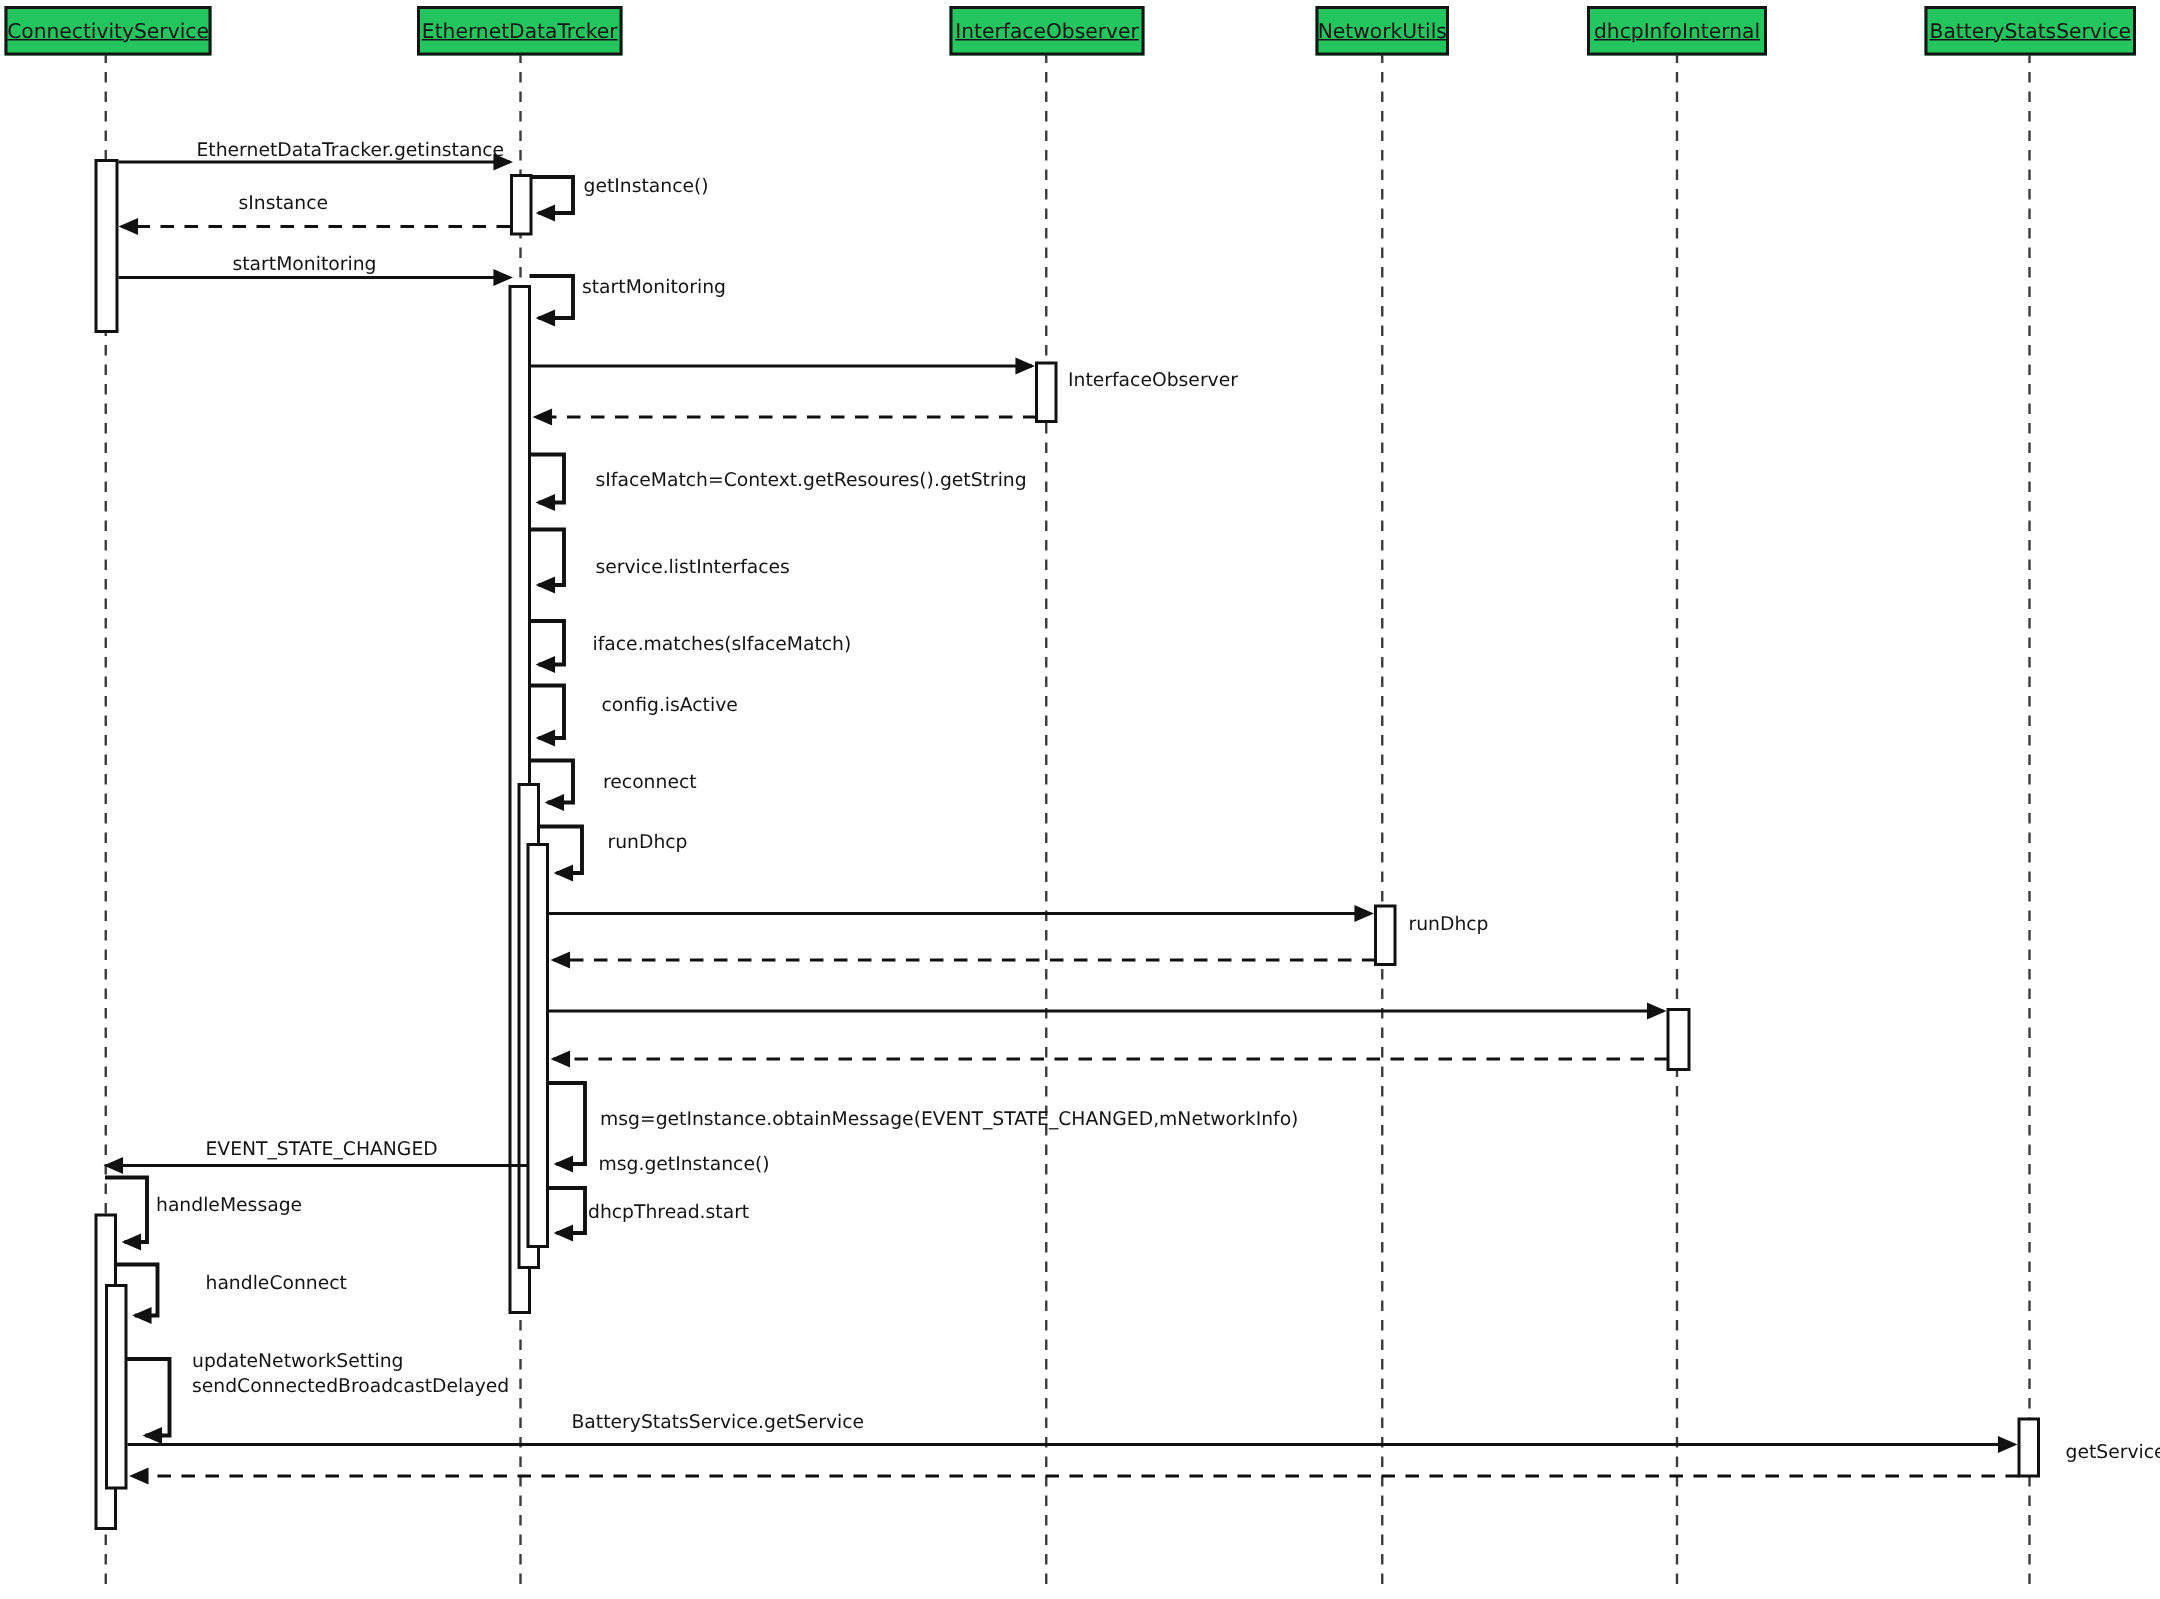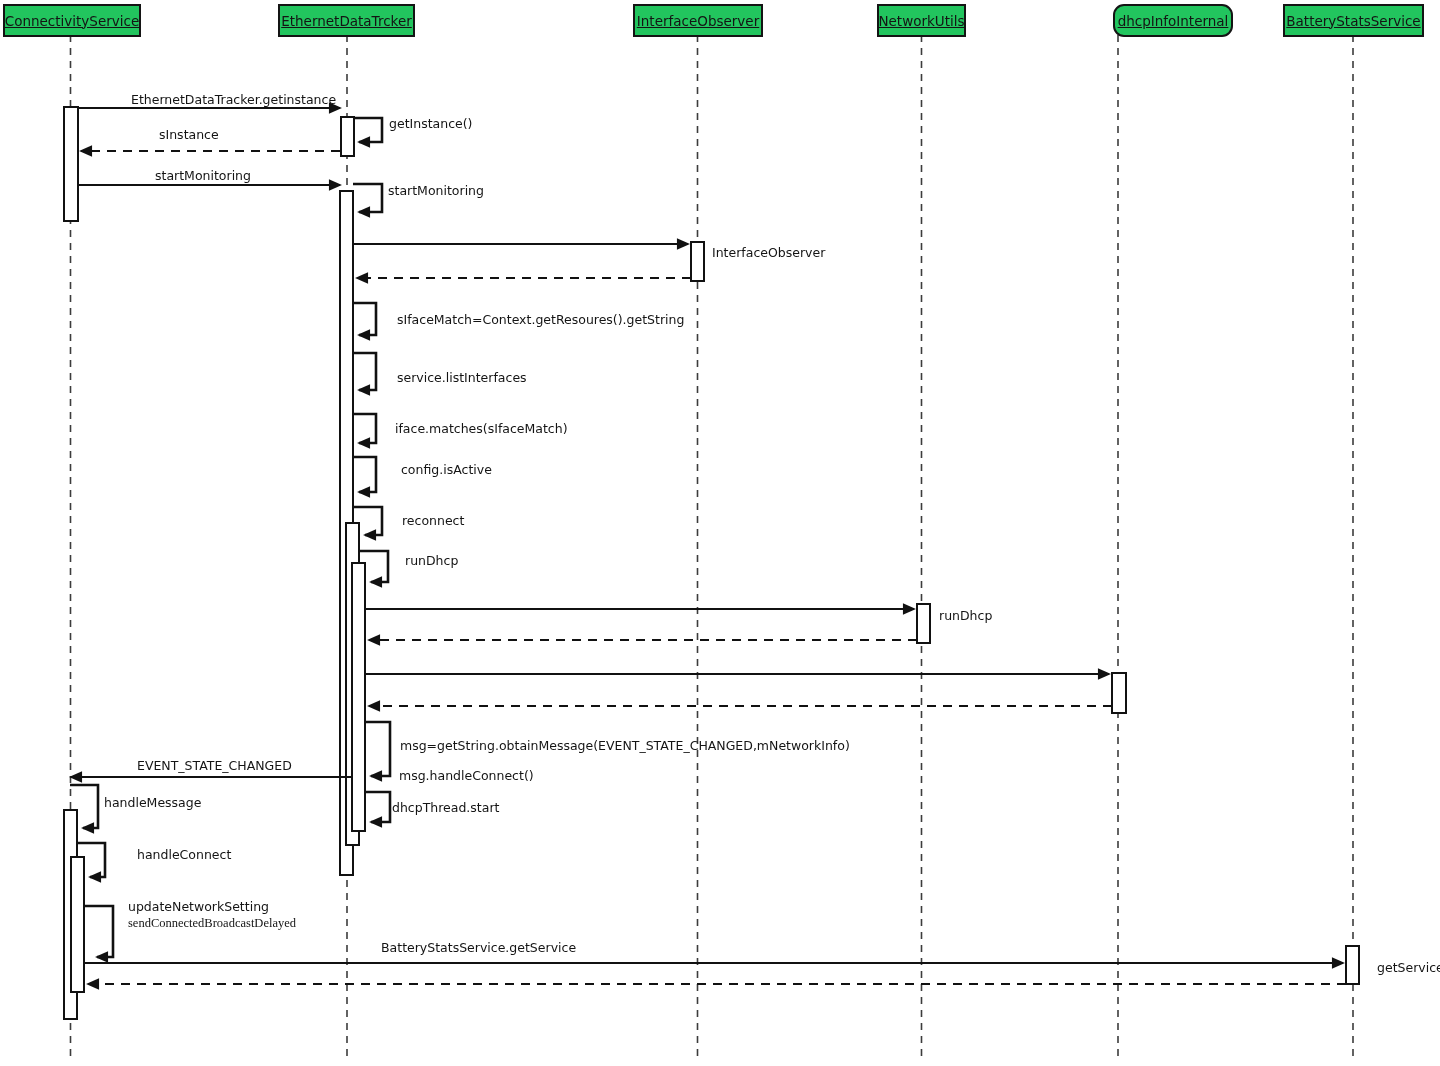--- a/index.html
+++ b/index.html
@@ -97,40 +97,40 @@
       <line x1="917" y1="640" x2="369" y2="640"></line>
       <line x1="1112" y1="706" x2="369" y2="706"></line>
       <line x1="1346" y1="984" x2="88" y2="984"></line>
     </g>
   </svg>
 
   <div class="participant" style="left:3px;width:134px;">ConnectivityService</div>
   <div class="participant" style="left:278px;width:133px;">EthernetDataTrcker</div>
   <div class="participant" style="left:633px;width:126px;">InterfaceObserver</div>
   <div class="participant" style="left:877px;width:85px;">NetworkUtils</div>
-  <div class="participant" style="left:1113px;width:116px;border-radius:11px;">dhcpInfoInternal</div>
+  <div class="participant" style="left:1058px;width:116px;">dhcpInfoInternal</div>
   <div class="participant" style="left:1283px;width:137px;">BatteryStatsService</div>
 
   <div class="label" style="left:131px;top:91px;">EthernetDataTracker.getinstance</div>
   <div class="label" style="left:389px;top:115px;">getInstance()</div>
   <div class="label" style="left:159px;top:126px;">sInstance</div>
   <div class="label" style="left:155px;top:167px;">startMonitoring</div>
   <div class="label" style="left:388px;top:182px;">startMonitoring</div>
   <div class="label" style="left:712px;top:244px;">InterfaceObserver</div>
   <div class="label" style="left:397px;top:311px;">sIfaceMatch=Context.getResoures().getString</div>
   <div class="label" style="left:397px;top:369px;text-align:right;">service.listInterfaces</div>
   <div class="label" style="left:395px;top:420px;">iface.matches(sIfaceMatch)</div>
   <div class="label" style="left:401px;top:461px;">config.isActive</div>
   <div class="label" style="left:402px;top:512px;">reconnect</div>
   <div class="label" style="left:405px;top:552px;">runDhcp</div>
   <div class="label" style="left:939px;top:607px;">runDhcp</div>
-  <div class="label" style="left:400px;top:737px;">msg=getString.obtainMessage(EVENT_STATE_CHANGED,mNetworkInfo)</div>
-  <div class="label" style="left:399px;top:767px;">msg.handleConnect()</div>
+  <div class="label" style="left:400px;top:737px;">msg=getInstance.obtainMessage(EVENT_STATE_CHANGED,mNetworkInfo)</div>
+  <div class="label" style="left:399px;top:767px;">msg.getInstance()</div>
   <div class="label" style="left:137px;top:757px;">EVENT_STATE_CHANGED</div>
   <div class="label" style="left:392px;top:799px;">dhcpThread.start</div>
   <div class="label" style="left:104px;top:794px;">handleMessage</div>
   <div class="label" style="left:137px;top:846px;">handleConnect</div>
   <div class="label" style="left:128px;top:898px;">updateNetworkSetting</div>
-  <div class="label" style="left:128px;top:915px;font-family:Liberation Serif, serif;">sendConnectedBroadcastDelayed</div>
+  <div class="label" style="left:128px;top:915px;">sendConnectedBroadcastDelayed</div>
   <div class="label" style="left:381px;top:939px;">BatteryStatsService.getService</div>
   <div class="label" style="left:1377px;top:959px;">getService</div>
 
 </div>
 
 </body></html>

